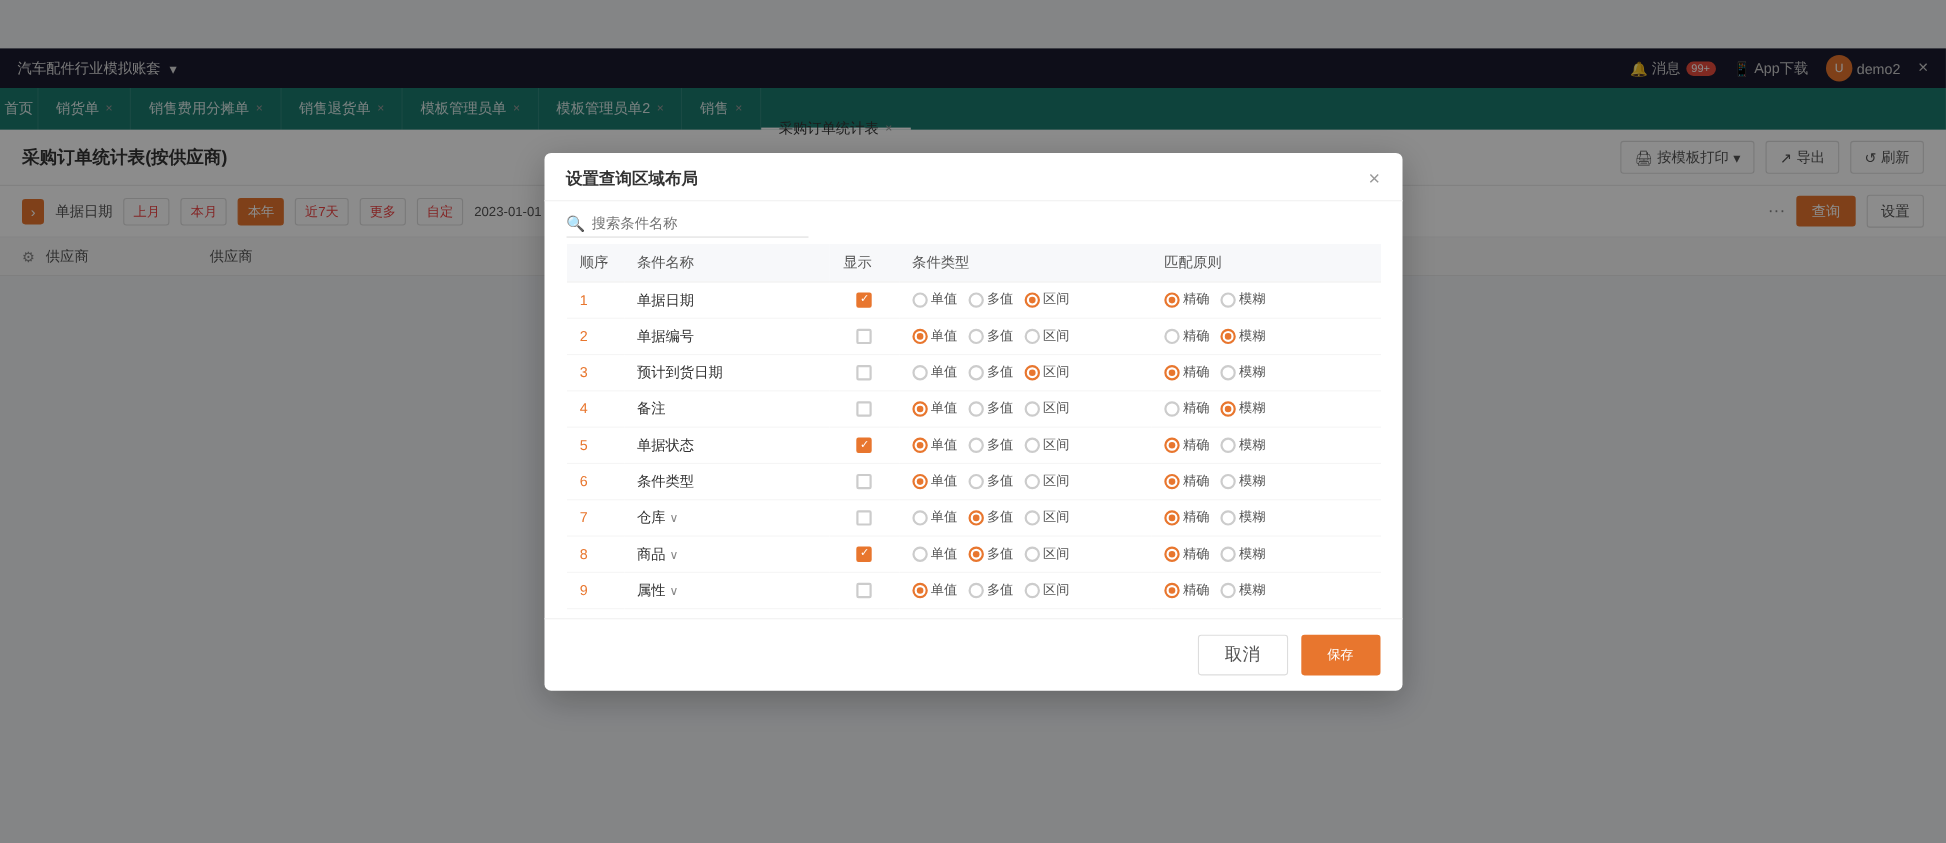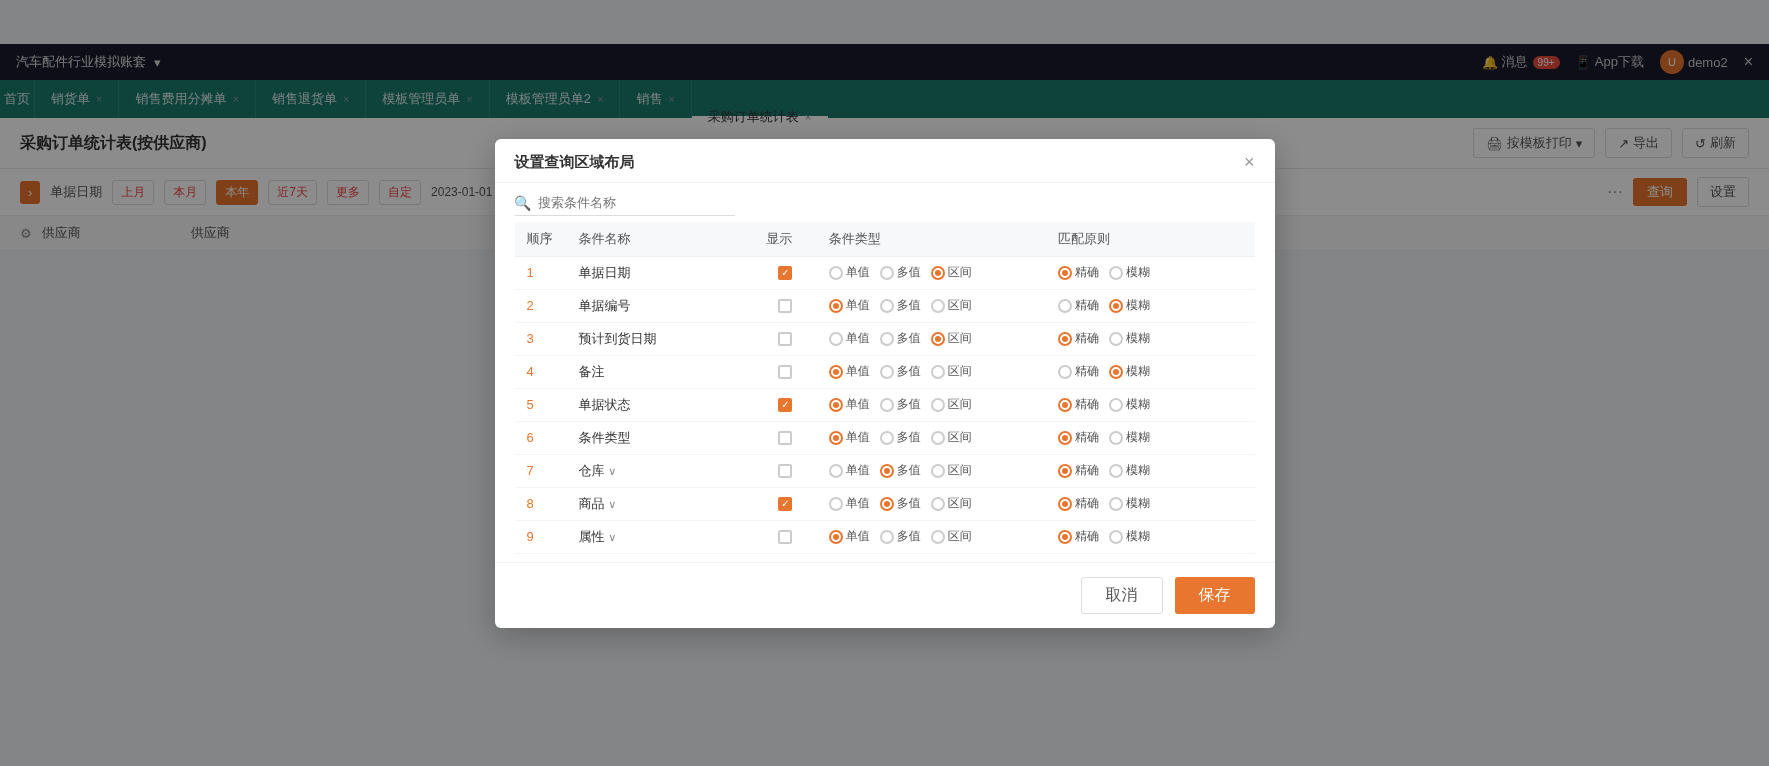--- a/index.html
+++ b/index.html
@@ -213,21 +213,21 @@
       gap: 12px;
       border-top: 1px solid #f0f0f0;
       margin-top: auto;
     }
     .btn-cancel {
       border: 1px solid #ddd; background: #fff; padding: 7px 24px;
       border-radius: 3px; cursor: pointer; font-size: 16px; color: #555;
     }
     .btn-save {
       background: #e8762e; border: none; color: #fff;
-      padding: 7px 24px; border-radius: 3px; cursor: pointer; font-size: 16px;
+      padding: 7px 24px; border-radius: 3px; cursor: pointer; font-size: 12px;
     }
   </style>
 </head>
 <body>
 
 <div class="top-bar">
   <div class="top-bar-left">
     <span>汽车配件行业模拟账套</span>
     <span style="cursor:pointer;">▾</span>
   </div>

